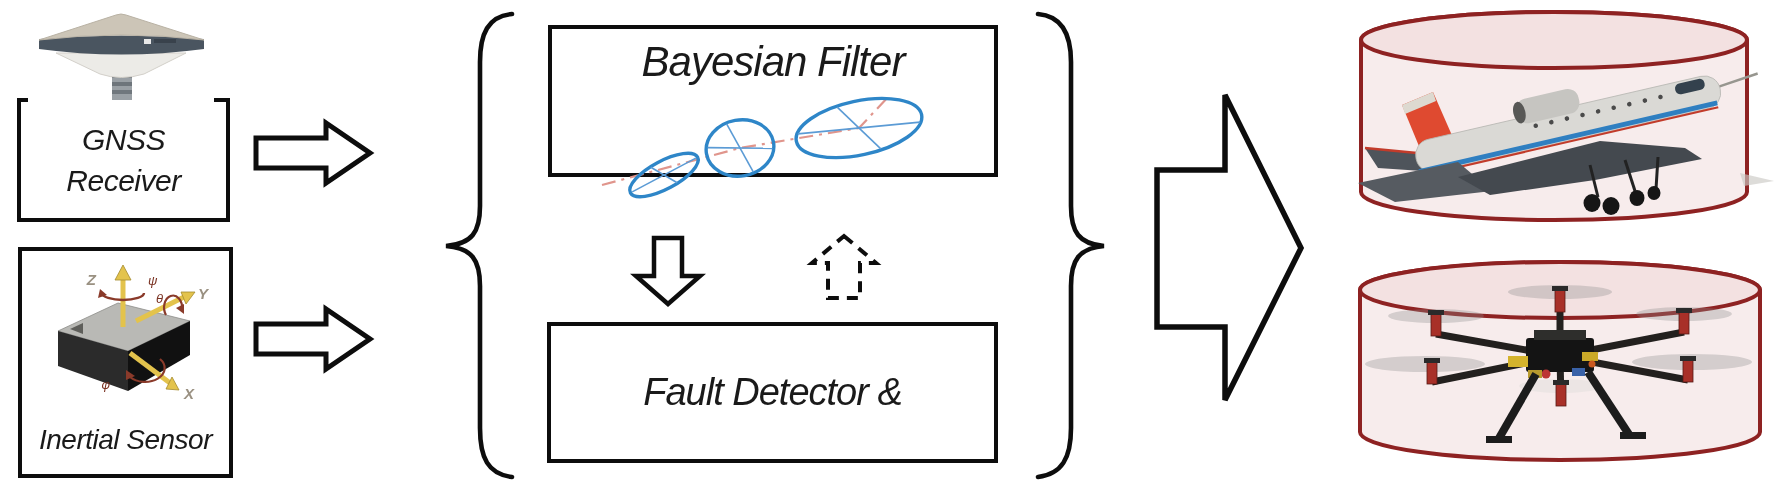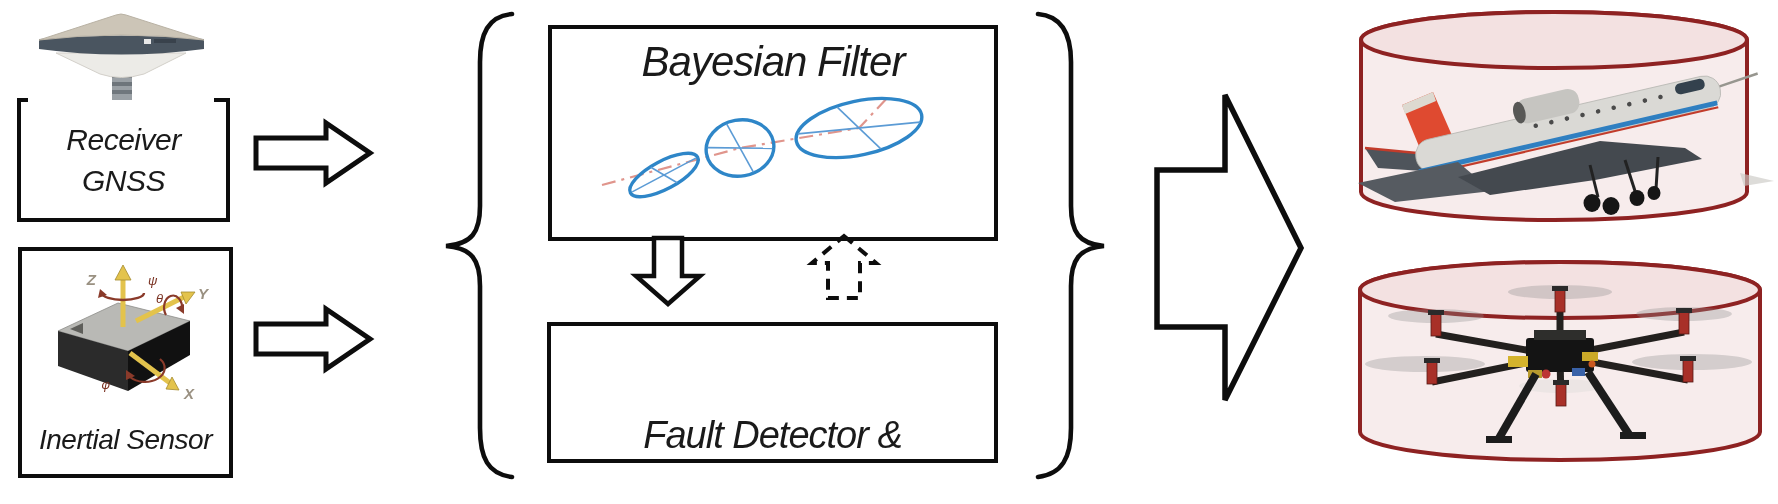--- a/index.html
+++ b/index.html
@@ -13,31 +13,31 @@
     display:flex;flex-direction:column;align-items:center;justify-content:center;
     box-sizing:border-box;z-index:1;
   }
   .sensor-label{font-style:italic;text-align:center;line-height:1.38;letter-spacing:-0.5px;}
   #gnss-box{left:17px;top:98px;width:213px;height:124px;}
   #gnss-box .sensor-label{font-size:30px;}
   #inertial-box{left:18px;top:247px;width:215px;height:231px;justify-content:flex-start;padding-top:12px;}
   #inertial-box .sensor-label{font-size:28px;margin-top:10px;}
   #antenna-svg{left:28px;top:8px;z-index:2;}
   #proc-filter-box{
-    position:absolute;left:548px;top:25px;width:450px;height:216px;
+    position:absolute;left:548px;top:25px;width:450px;height:152px;
     background:#ffffff;border:4px solid #0d0d0d;box-sizing:border-box;
   }
   #proc-filter-title{
     position:absolute;top:9px;left:0;width:100%;text-align:center;
     font-style:italic;font-size:42px;letter-spacing:-1px;
   }
   #proc-fault-box{
     position:absolute;left:547px;top:322px;width:451px;height:141px;
     background:#ffffff;border:4px solid #0d0d0d;box-sizing:border-box;
-    display:flex;flex-direction:column;align-items:center;justify-content:flex-end;
+    display:flex;flex-direction:column;align-items:center;justify-content:center;
   }
   #proc-fault-box .fault-line{font-style:italic;font-size:38px;line-height:1.24;letter-spacing:-1px;text-align:center;}
   svg{display:block;}
   svg text{font-family:"Liberation Sans",sans-serif;}
   .imu-axis-label{font-style:italic;font-weight:bold;font-size:15px;fill:#9a9182;}
   .imu-greek-label{font-style:italic;font-size:13px;fill:#7a3222;}
 </style>
 </head>
 <body>
 
@@ -56,22 +56,22 @@
 
     <path d="M11,31 Q93,24 176,31 L176,41 Q93,52 11,41 Z" fill="#4a5560"></path>
     <rect x="116" y="31" width="7" height="5" fill="#e8e8e8"></rect>
     <rect x="126" y="31" width="22" height="4" fill="#39424c"></rect>
 
     <path d="M11,32 L88,7 Q93,5 98,7 L176,32 Q93,22 11,32 Z" fill="#ccc5b7" stroke="#b9b2a4" stroke-width="1"></path>
   </svg>
 
   <div id="gnss-box" class="sensor-box">
     <div class="sensor-label">
+      <div>GNSS</div>
       <div>Receiver</div>
-      <div>GNSS</div>
     </div>
   </div>
 
   <div id="inertial-box" class="sensor-box">
     <svg width="176" height="148" viewBox="0 0 176 148">
 
       <polygon points="20,68 80,40 152,58 90,88" fill="#b9b9b5" stroke="#8d8d89" stroke-width="0.8"></polygon>
       <polygon points="20,68 90,88 90,128 20,103" fill="#2b2b2b"></polygon>
       <polygon points="90,88 152,58 152,92 90,128" fill="#111111"></polygon>
       <polygon points="32,66 45,60 45,71" fill="#5e5e5a"></polygon>

